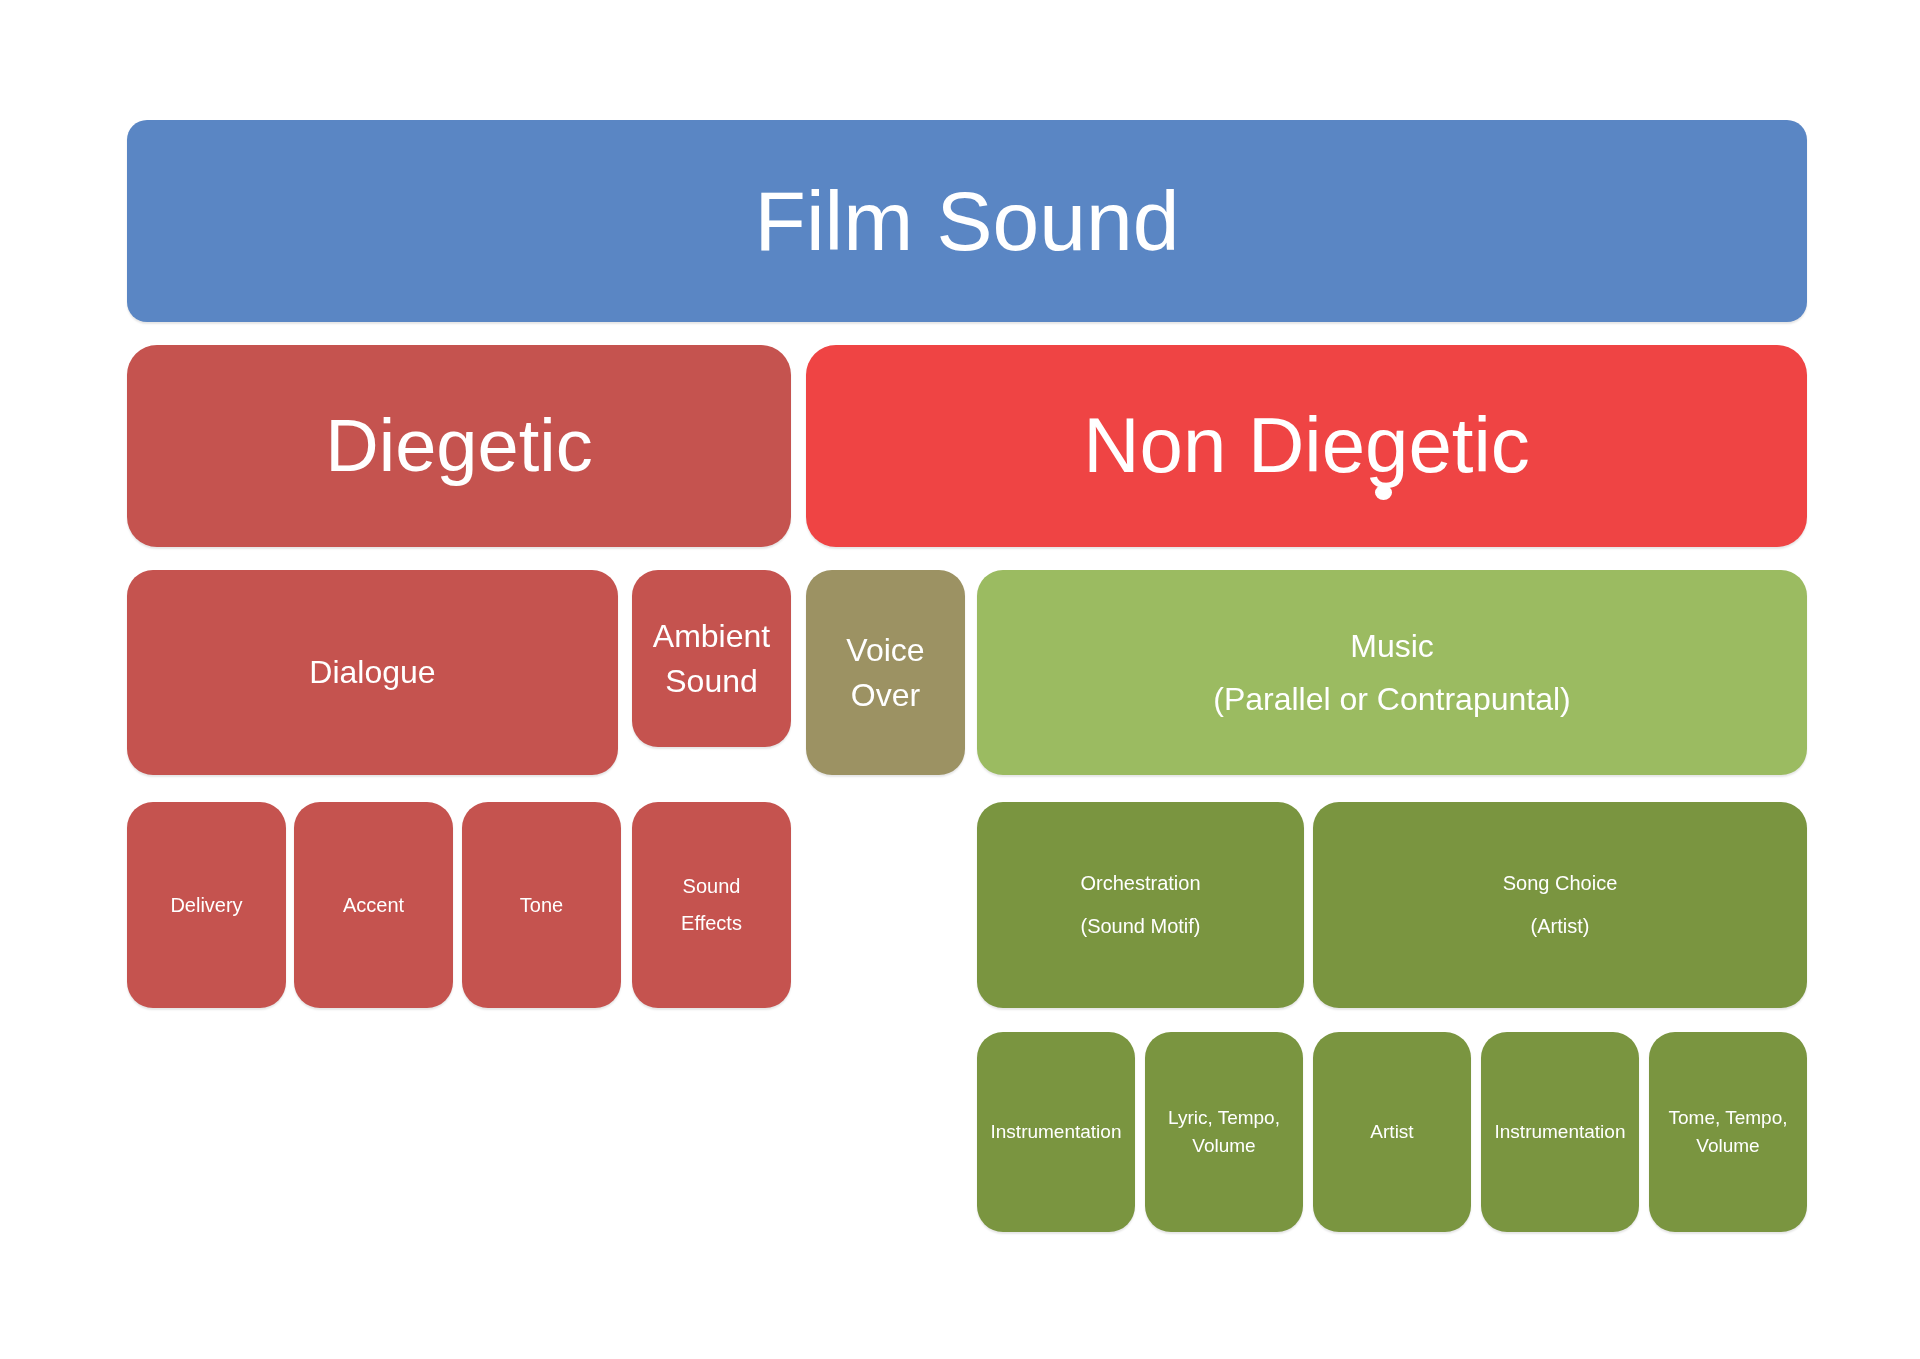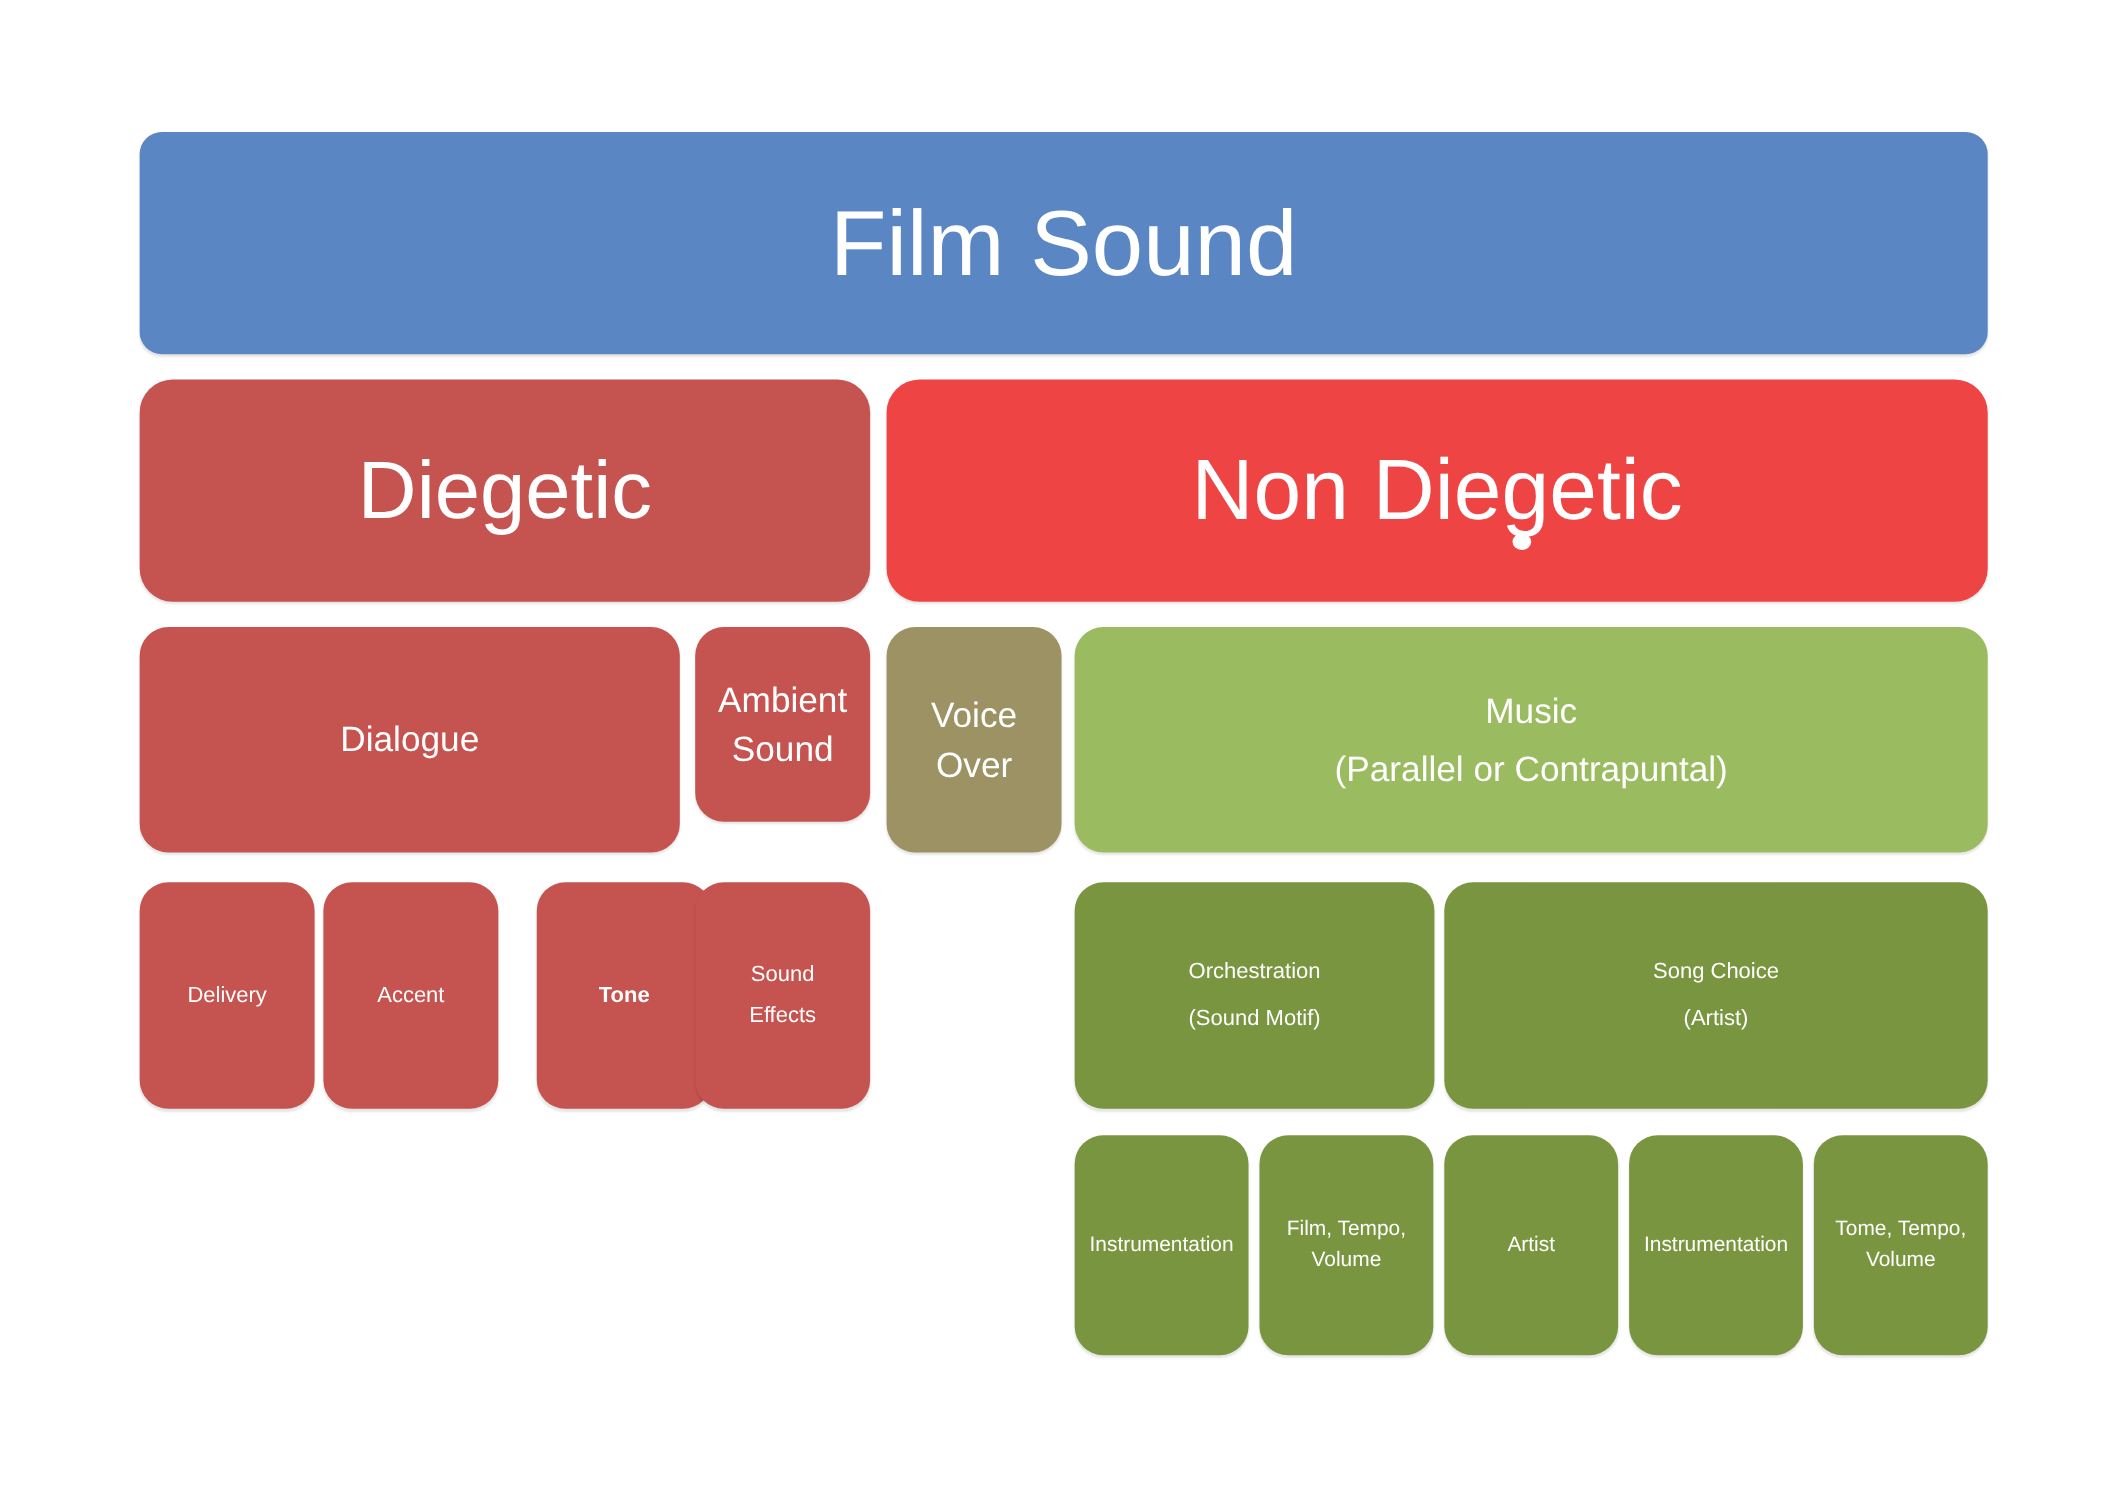--- a/index.html
+++ b/index.html
@@ -35,21 +35,21 @@
   .n-diegetic    { left:127px;  top:345px;  width:664px;  height:202px; border-radius:30px; font-size:74px; }
   .n-nondiegetic { left:806px;  top:345px;  width:1001px; height:202px; border-radius:30px; font-size:78px; }
   
   .n-dialogue    { left:127px;  top:570px;  width:491px;  height:205px; font-size:32px; }
   .n-ambient     { left:632px;  top:570px;  width:159px;  height:177px; font-size:32px; gap:8px; }
   .n-voice       { left:806px;  top:570px;  width:159px;  height:205px; font-size:32px; gap:8px; }
   .n-music       { left:977px;  top:570px;  width:830px;  height:205px; font-size:32px; gap:16px; }
   
   .n-delivery    { left:127px;  top:802px;  width:159px;  height:206px; font-size:20px; }
   .n-accent      { left:294px;  top:802px;  width:159px;  height:206px; font-size:20px; }
-  .n-tone        { left:488px;  top:802px;  width:159px;  height:206px; font-size:20px;font-weight:bold; }
+  .n-tone        { left:462px;  top:802px;  width:159px;  height:206px; font-size:20px; }
   .n-soundfx     { left:632px;  top:802px;  width:159px;  height:206px; font-size:20px; gap:14px; }
   .n-orch        { left:977px;  top:802px;  width:327px;  height:206px; font-size:20px; gap:20px; }
   .n-song        { left:1313px; top:802px;  width:494px;  height:206px; font-size:20px; gap:20px; }
   
   .n-instr1      { left:977px;  top:1032px; width:158px;  height:200px; font-size:19px; }
   .n-ttv         { left:1145px; top:1032px; width:158px;  height:200px; font-size:19px; gap:6px; }
   .n-lyric       { left:1313px; top:1032px; width:158px;  height:200px; font-size:19px; }
   .n-instr2      { left:1481px; top:1032px; width:158px;  height:200px; font-size:19px; }
   .n-tometv      { left:1649px; top:1032px; width:158px;  height:200px; font-size:19px; gap:6px; }
 
@@ -116,21 +116,21 @@
   </div>
   <div class="node n-song" style="background: rgb(122, 149, 64);">
     <span class="lbl">Song Choice</span>
     <span class="lbl">(Artist)</span>
   </div>
 
   <div class="node n-instr1" style="background: rgb(122, 149, 64);">
     <span class="lbl">Instrumentation</span>
   </div>
   <div class="node n-ttv" style="background: rgb(122, 149, 64);">
-    <span class="lbl">Film, Tempo,</span>
+    <span class="lbl">Lyric, Tempo,</span>
     <span class="lbl">Volume</span>
   </div>
   <div class="node n-lyric" style="background: rgb(122, 149, 64);">
     <span class="lbl">Artist</span>
   </div>
   <div class="node n-instr2" style="background: rgb(122, 149, 64);">
     <span class="lbl">Instrumentation</span>
   </div>
   <div class="node n-tometv" style="background: rgb(122, 149, 64);">
     <span class="lbl">Tome, Tempo,</span>

